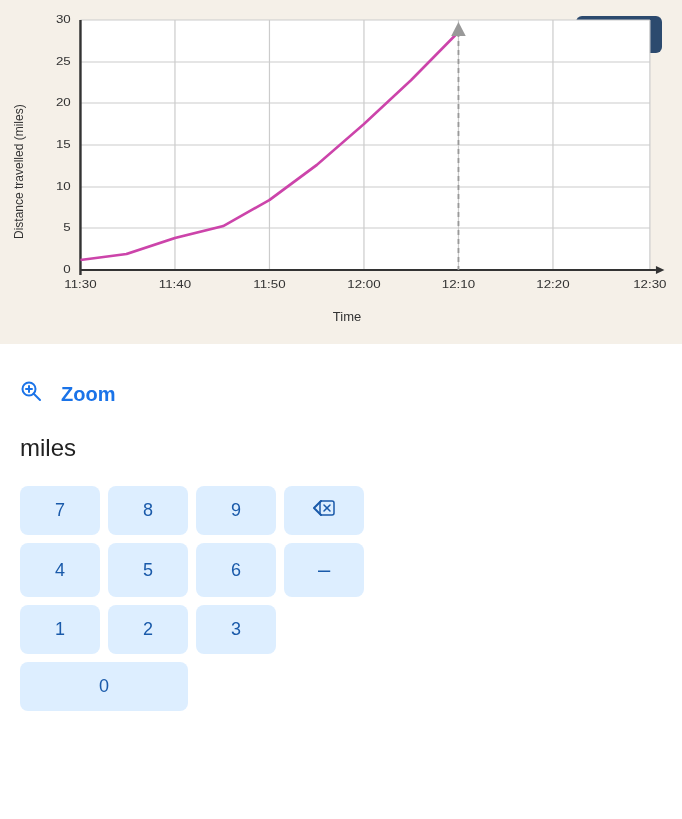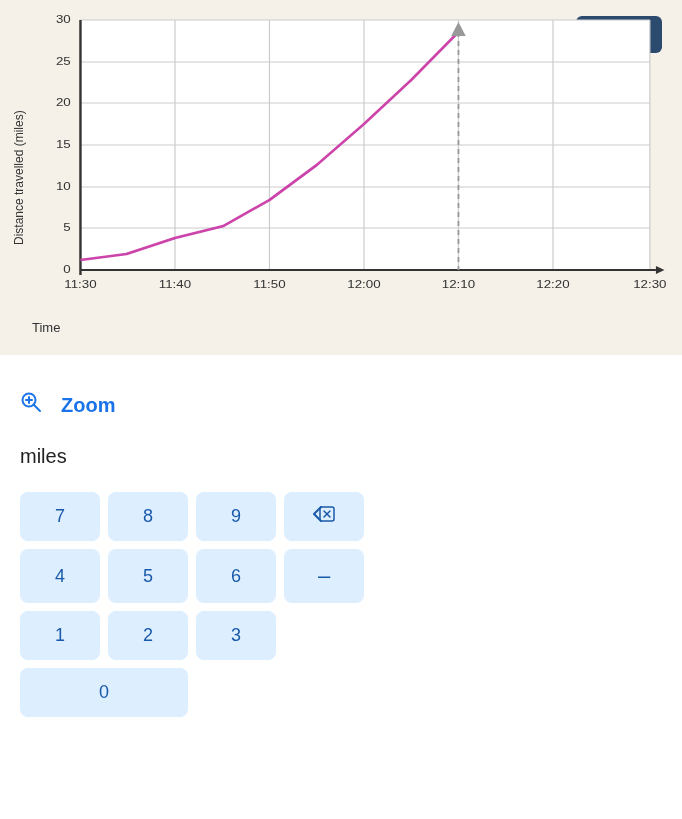--- a/index.html
+++ b/index.html
@@ -62,23 +62,24 @@
       margin-right: 4px;
       padding: 0 2px;
     }
 
     .chart-inner {
       flex: 1;
       position: relative;
     }
 
     .x-title {
+      text-align: center;
       font-size: 13px;
       color: #333;
-      margin-top: 16px;
+      margin-top: 5px;
       font-weight: 500;
     }
 
     
     .zoom-section {
       padding: 16px 20px 10px 20px;
     }
 
     .zoom-btn {
       background: none;
@@ -121,21 +122,21 @@
       border-radius: 8px;
       padding: 10px 14px;
       font-size: 15px;
       color: #aaa;
       width: 130px;
       outline: none;
       background: #fff;
     }
 
     .unit-label {
-      font-size: 20px;
+      font-size: 24px;
       color: #222;
     }
 
     
     .keypad {
       display: grid;
       grid-template-columns: repeat(4, 80px);
       gap: 8px;
       row-gap: 8px;
     }

